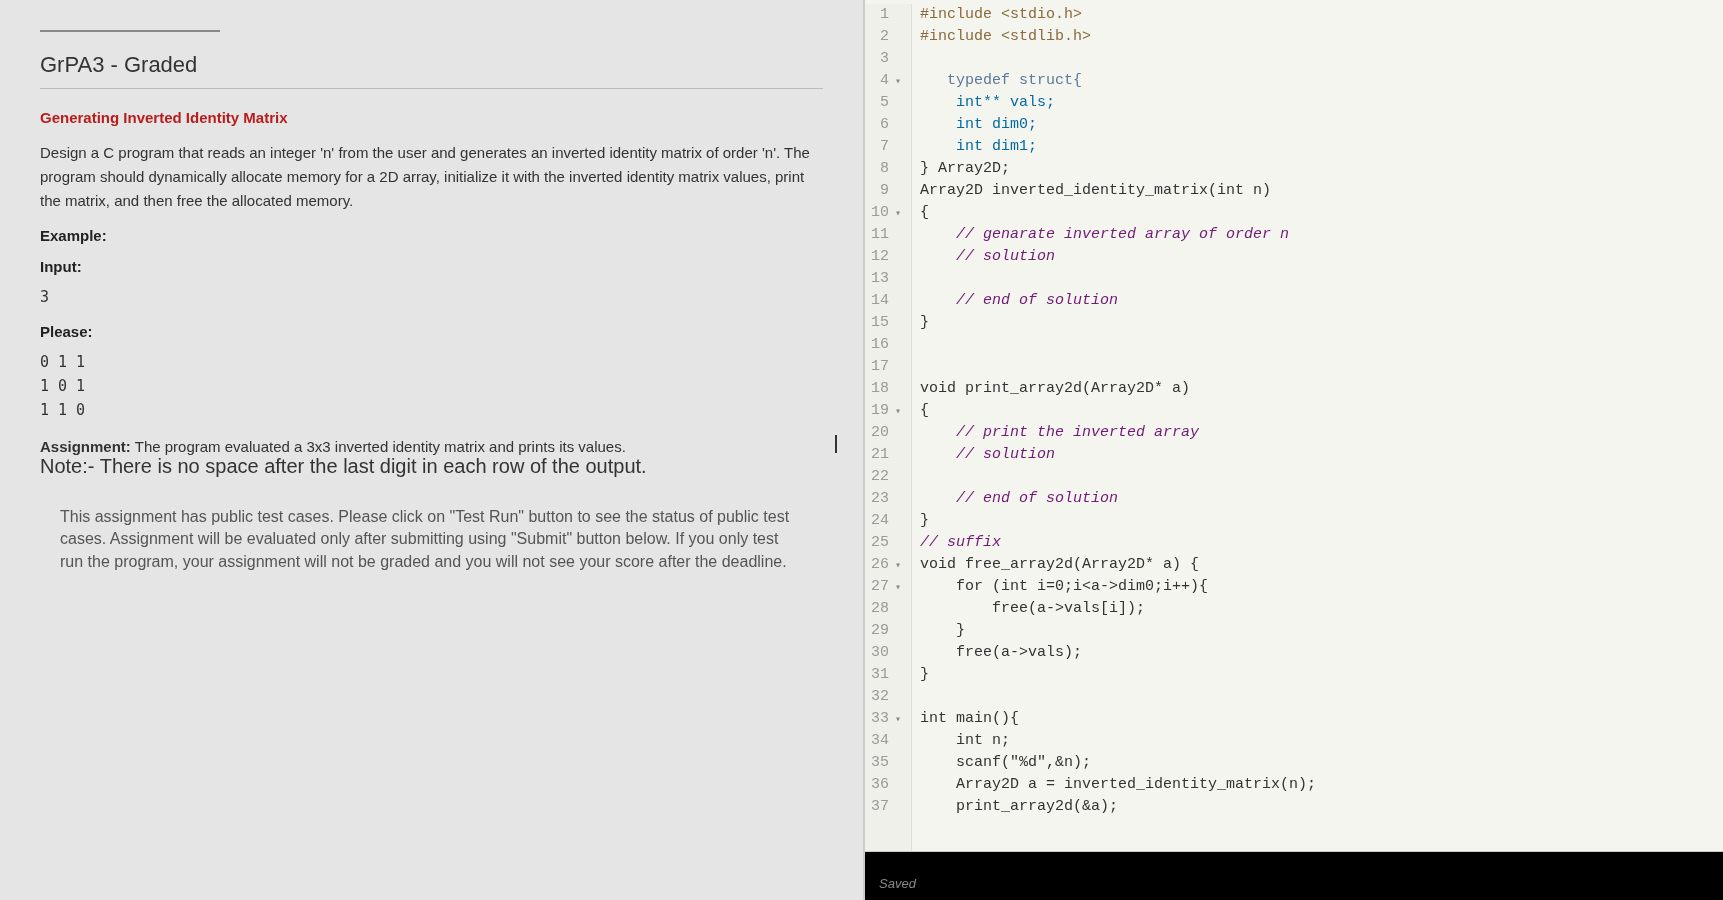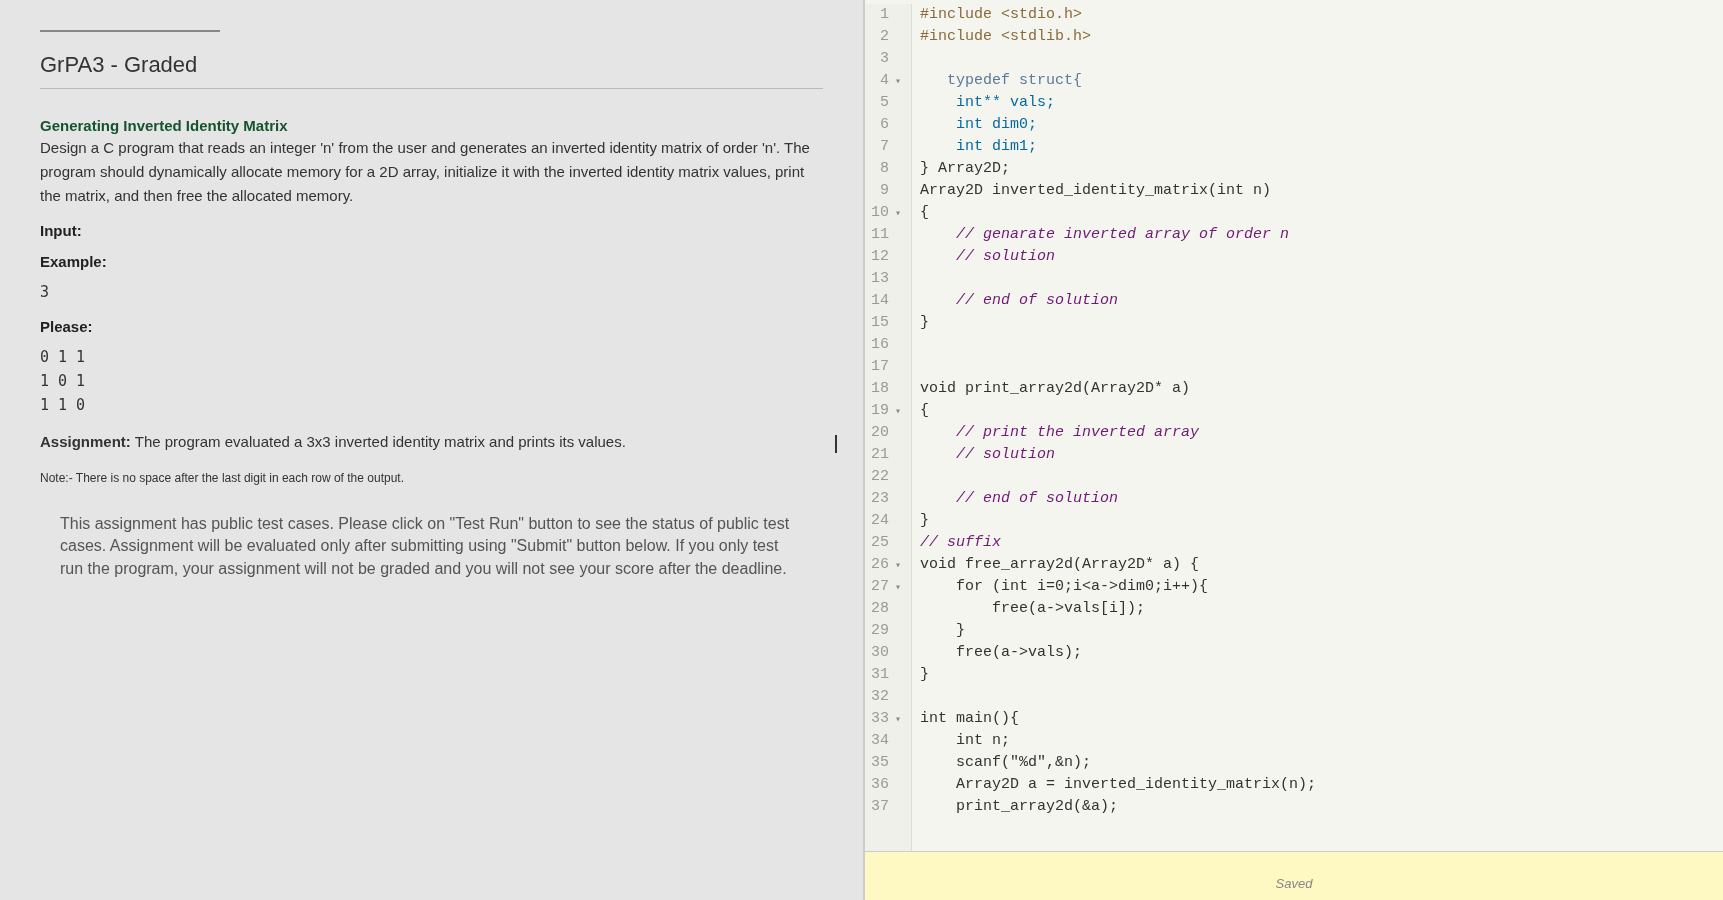--- a/index.html
+++ b/index.html
@@ -19,30 +19,30 @@
     }
     .top-bar {
       border-top: 2px solid #888;
       width: 180px;
       margin-bottom: 20px;
     }
     .title {
       font-size: 22px;
       font-weight: normal;
       color: #333;
-      margin-bottom: 28px;
+      margin-bottom: 20px;
       padding-bottom: 10px;
       border-bottom: 1px solid #bbb;
     }
     .subtitle {
       font-size: 15px;
       font-weight: bold;
-      color: #14532d;
+      color: #b91c1c;
       margin-top: 20px;
-      margin-bottom: 2px;
+      margin-bottom: 15px;
     }
     .description {
       font-size: 15px;
       color: #333;
       line-height: 1.6;
     }
     .label {
       font-size: 15px;
       font-weight: bold;
       color: #222;
@@ -57,23 +57,23 @@
       line-height: 1.6;
       margin-bottom: 8px;
     }
     .explanation {
       font-size: 15px;
       color: #333;
       margin-top: 16px;
     }
     .explanation b { font-weight: bold; }
     .note {
-      font-size: 12px;
-      color: #333;
-      margin-top: 21px;
+      font-size: 20px;
+      color: #333;
+      margin-top: 0;
       margin-bottom: 20px;
     }
     .info-box {
       font-size: 16px;
       color: #555;
       line-height: 1.4;
       padding: 8px 20px;
       margin-top: 20px;
     }
     .right-panel {
@@ -118,49 +118,48 @@
       padding-left: 8px;
       color: #333;
     }
     .code-line { height: 22px; }
     .kw { color: #5a7a9a; margin-left: 27px; }
     .type { color: #0369a1; }
     .cmt { color: #701a75; font-style: italic; }
     .pp { color: #8a6a3a; }
     .status-bar {
       height: 30px;
-      background: #fef9c3;
+      background: #000000;
       border-top: 1px solid #ccc;
       padding: 24px 14px;
       font-size: 13px;
       color: #888;
       font-style: italic;
-      text-align: center;
     }
     .cursor {
       display: inline-block;
       width: 2px;
       height: 18px;
       background: #333;
       vertical-align: middle;
       position: absolute;
       left: 835px;
       top: 435px;
     }
   </style>
 </head>
 <body>
 
 <div class="left-panel">
   <div class="top-bar"></div>
   <div class="title">GrPA3 - Graded</div>
   <div class="subtitle">Generating Inverted Identity Matrix</div>
   <div class="description">Design a C program that reads an integer 'n' from the user and generates an inverted identity matrix of order 'n'. The program should dynamically allocate memory for a 2D array, initialize it with the inverted identity matrix values, print the matrix, and then free the allocated memory.</div>
+  <div class="label">Example:</div>
   <div class="label">Input:</div>
-  <div class="label">Example:</div>
   <div class="mono">3</div>
   <div class="label">Please:</div>
   <div class="mono">0 1 1
 1 0 1
 1 1 0</div>
   <div class="explanation">
     <b>Assignment:</b><span> The program evaluated a 3x3 inverted identity matrix and prints its values.</span>
   </div>
   <div class="note">Note:- There is no space after the last digit in each row of the output.</div>
   <div class="info-box">This assignment has public test cases. Please click on "Test Run" button to see the status of public test cases. Assignment will be evaluated only after submitting using "Submit" button below. If you only test run the program, your assignment will not be graded and you will not see your score after the deadline.</div>

